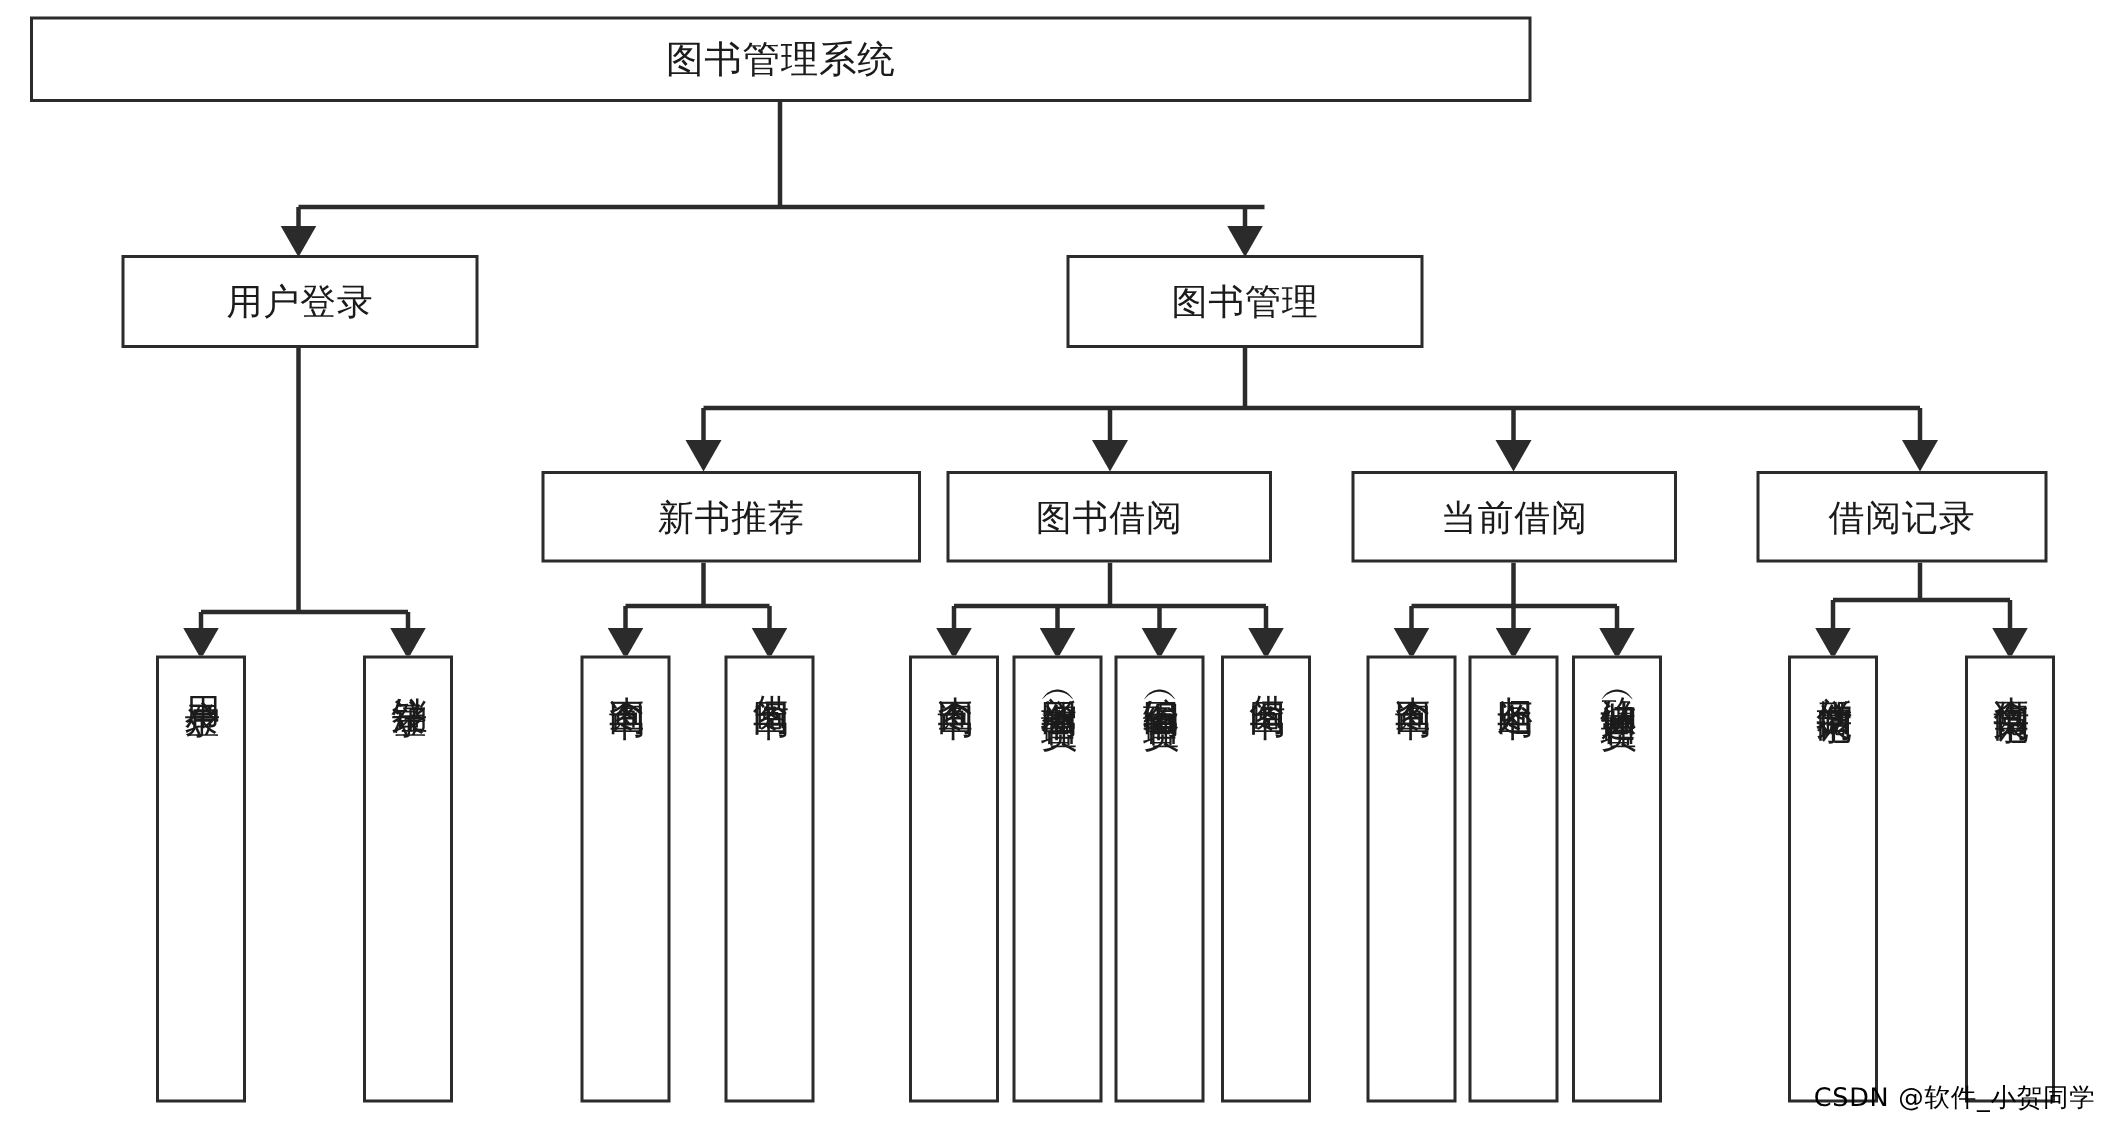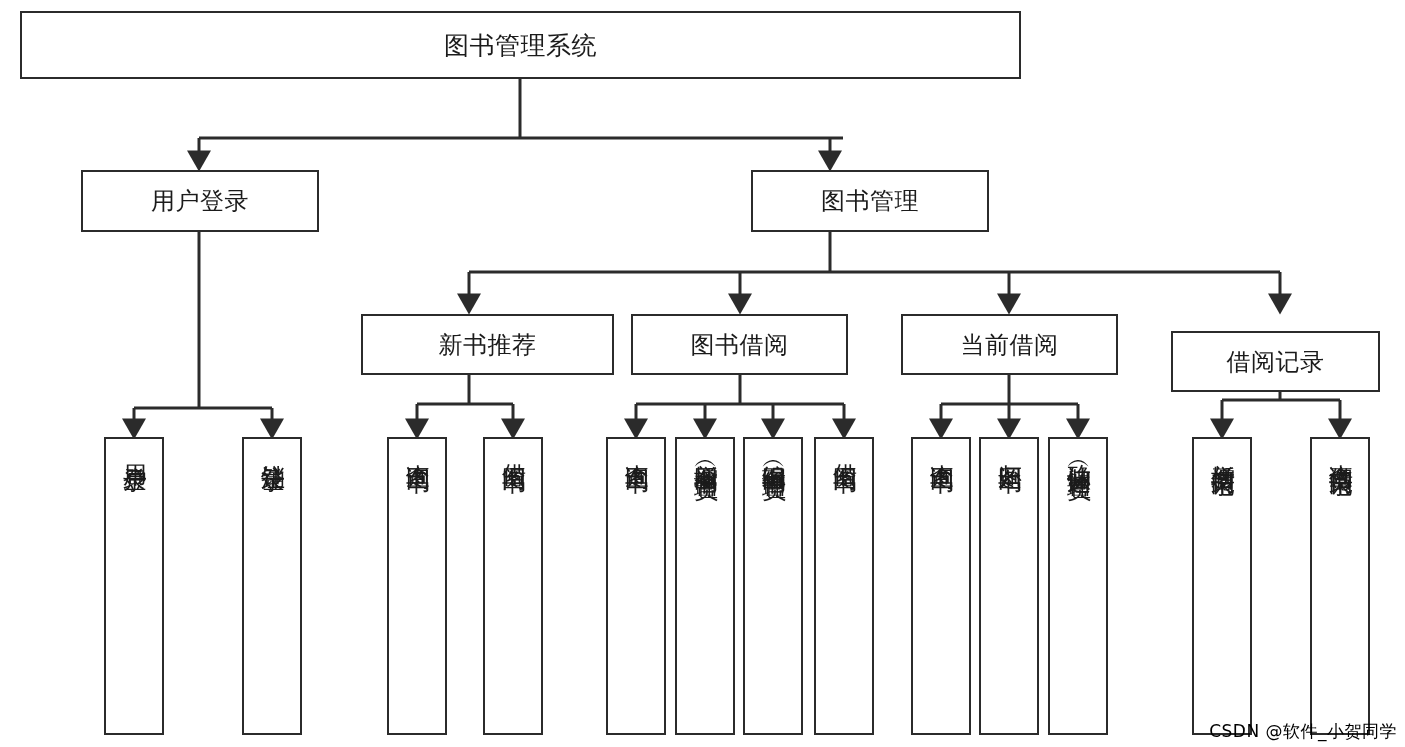--- a/index.html
+++ b/index.html
@@ -113,45 +113,45 @@
       <path d="M1009,404 L1009,428" marker-end="url(#arrow)"></path>
       <path d="M1078,404 L1078,428" marker-end="url(#arrow)"></path>
 
       <path d="M1280,375 L1280,400"></path>
       <path d="M1222,400 L1340,400"></path>
       <path d="M1222,400 L1222,428" marker-end="url(#arrow)"></path>
       <path d="M1340,400 L1340,428" marker-end="url(#arrow)"></path>
     </g>
   </svg>
 
-  <div class="node horiz root" style="left:20px;top:11px;width:1001px;height:68px;">
+  <div class="node horiz root" style="left:20px;top:11px;width:1001px;height:57px;">
     <span class="label">图书管理系统</span>
   </div>
 
   <div class="node horiz" style="left:81px;top:170px;width:238px;height:62px;">
     <span class="label">用户登录</span>
   </div>
 
-  <div class="node horiz" style="left:711px;top:170px;width:238px;height:62px;margin-left:40px;">
+  <div class="node horiz" style="left:711px;top:170px;width:238px;height:62px;">
     <span class="label">图书管理</span>
   </div>
 
   <div class="node horiz" style="left:361px;top:314px;width:253px;height:61px;">
     <span class="label">新书推荐</span>
   </div>
 
   <div class="node horiz" style="left:901px;top:314px;width:217px;height:61px;">
     <span class="label">当前借阅</span>
   </div>
 
   <div class="node horiz" style="left:631px;top:314px;width:217px;height:61px;">
     <span class="label">图书借阅</span>
   </div>
 
-  <div class="node horiz" style="left:1171px;top:331px;width:209px;height:61px;">
+  <div class="node horiz" style="left:1171px;top:314px;width:194px;height:61px;">
     <span class="label">借阅记录</span>
   </div>
 
   <div class="node vert" style="left:104px;top:437px;width:60px;height:298px;">
     <span class="label">用户登录</span>
   </div>
 
   <div class="node vert" style="left:242px;top:437px;width:60px;height:298px;">
     <span class="label">注销登录</span>
   </div>

